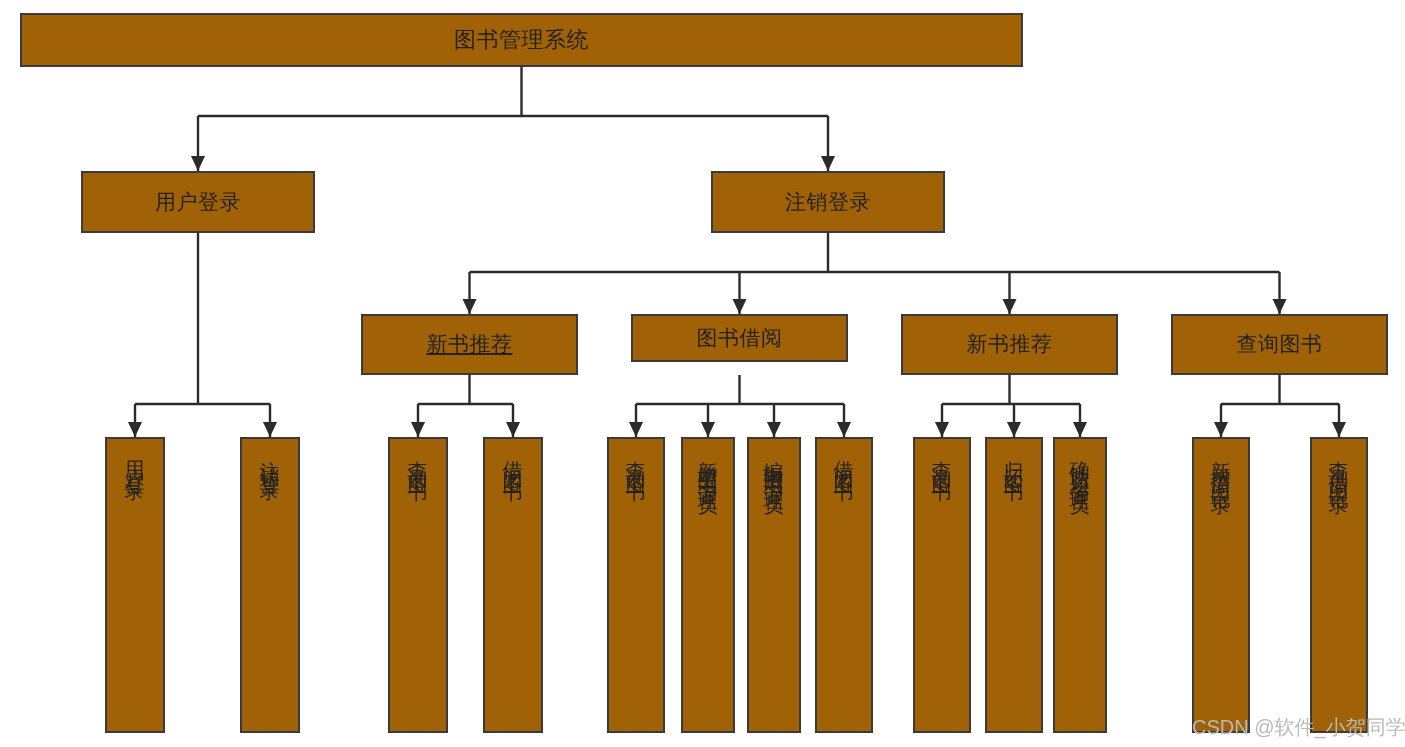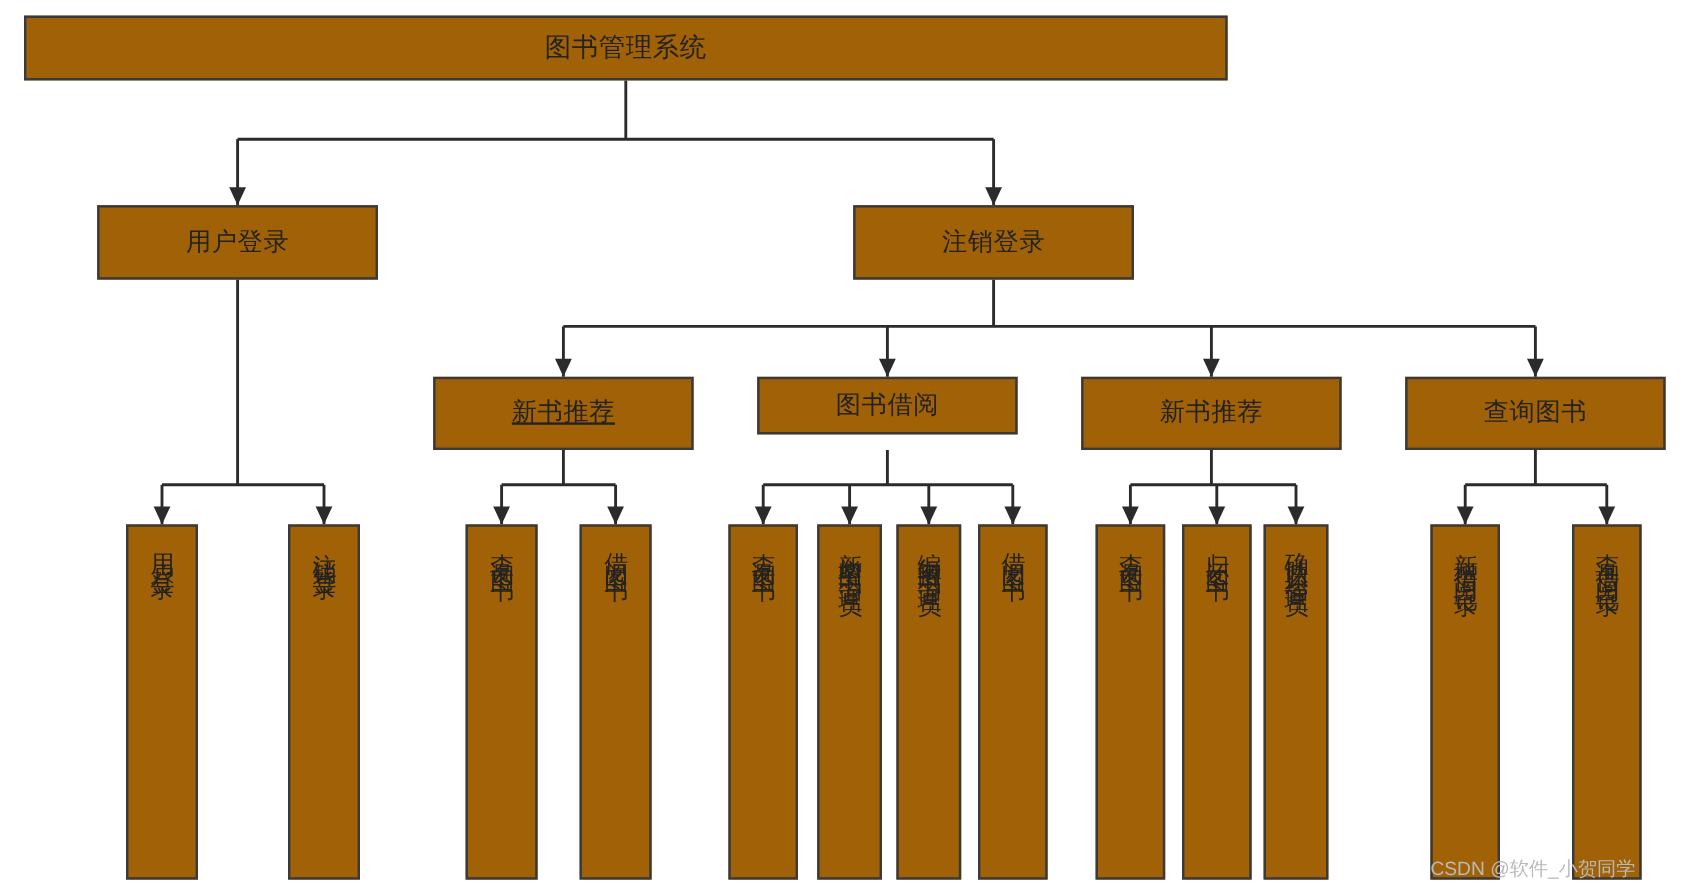--- a/index.html
+++ b/index.html
@@ -57,21 +57,21 @@
   svg#edges{
     position:absolute;left:0;top:0;width:1405px;height:747px;
     z-index:1;pointer-events:none;
   }
   .edge{stroke:#2b2b2b;stroke-width:2.4;fill:none;}
   .arrowhead{fill:#2b2b2b;}
 
   #watermark{
     position:absolute;
     left:1192px;top:714px;
-    font-size:16px;
+    font-size:20px;
     color:#b9b9b9;
     z-index:5;
     white-space:nowrap;
     font-family:"Liberation Sans","DejaVu Sans",sans-serif;
   }
 </style>
 </head>
 <body>
 
 <div id="diagram">

